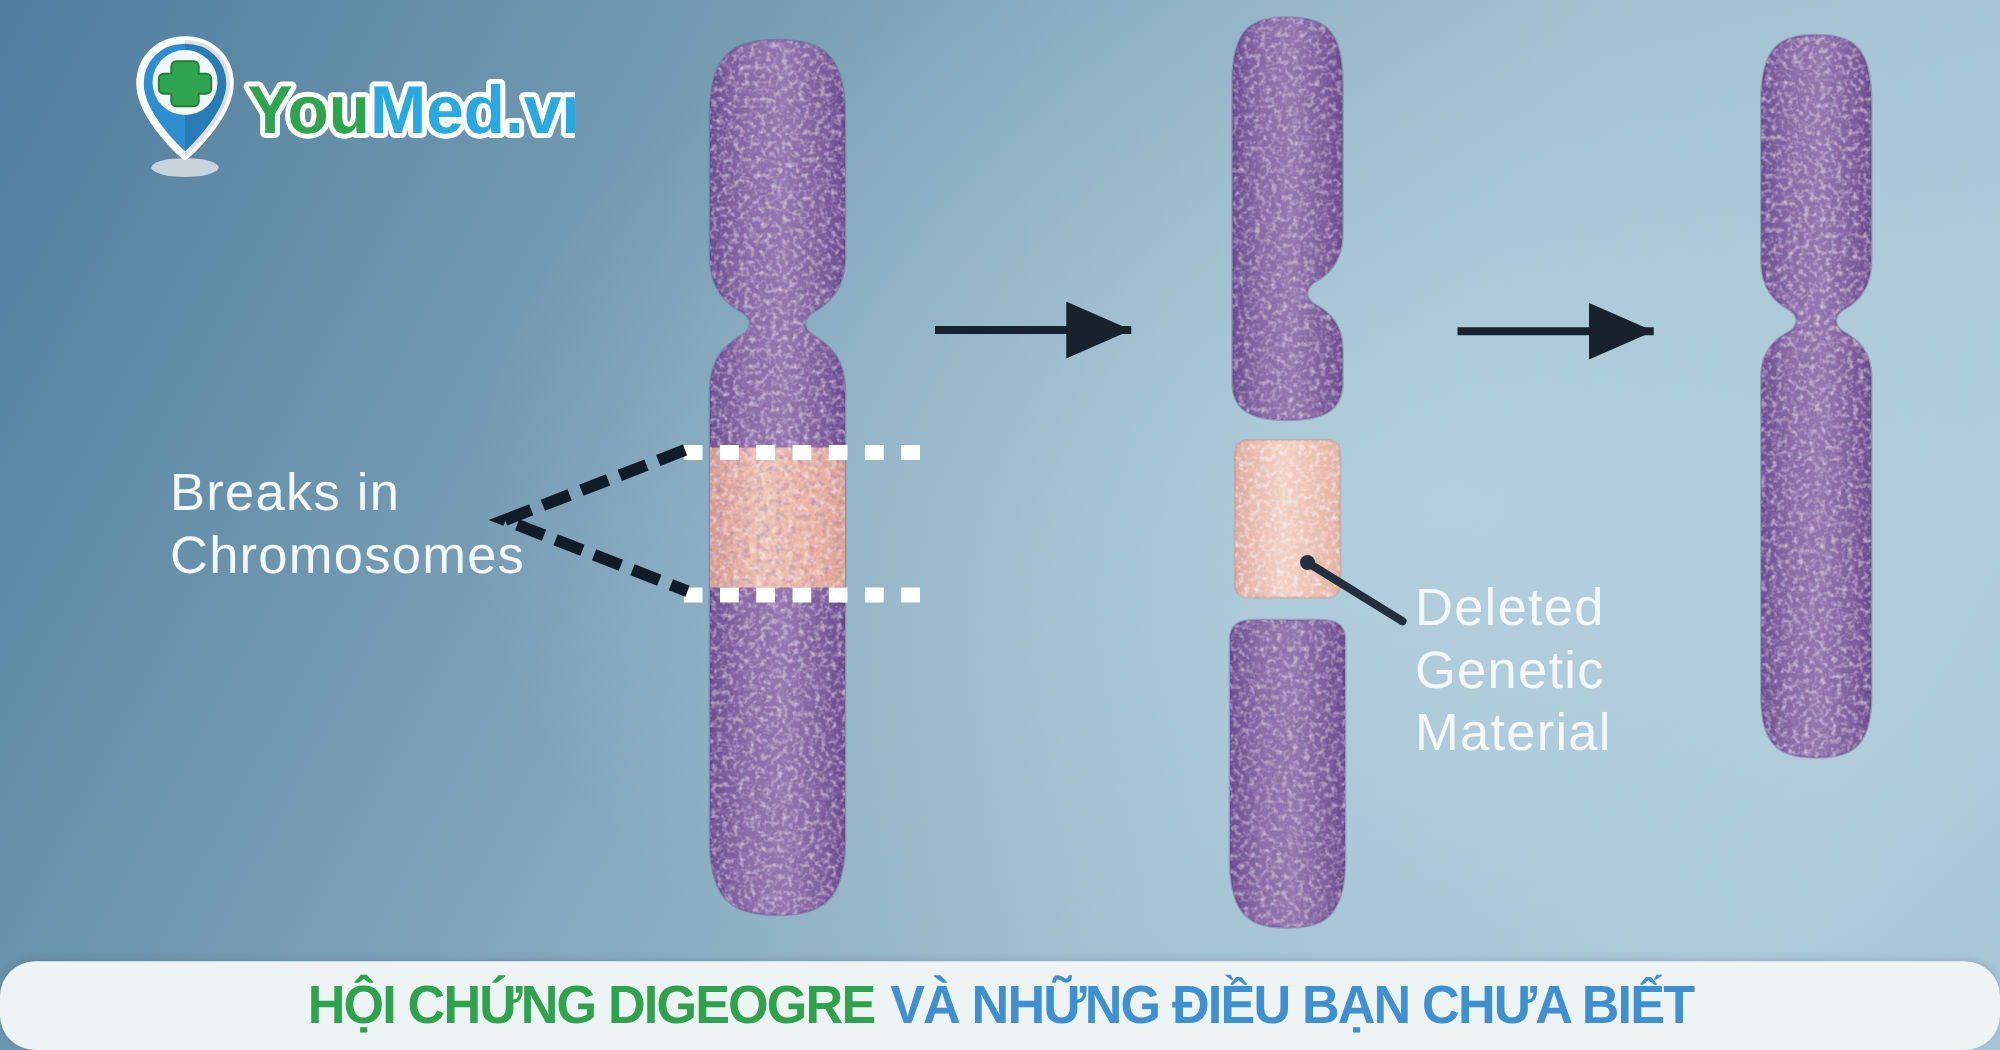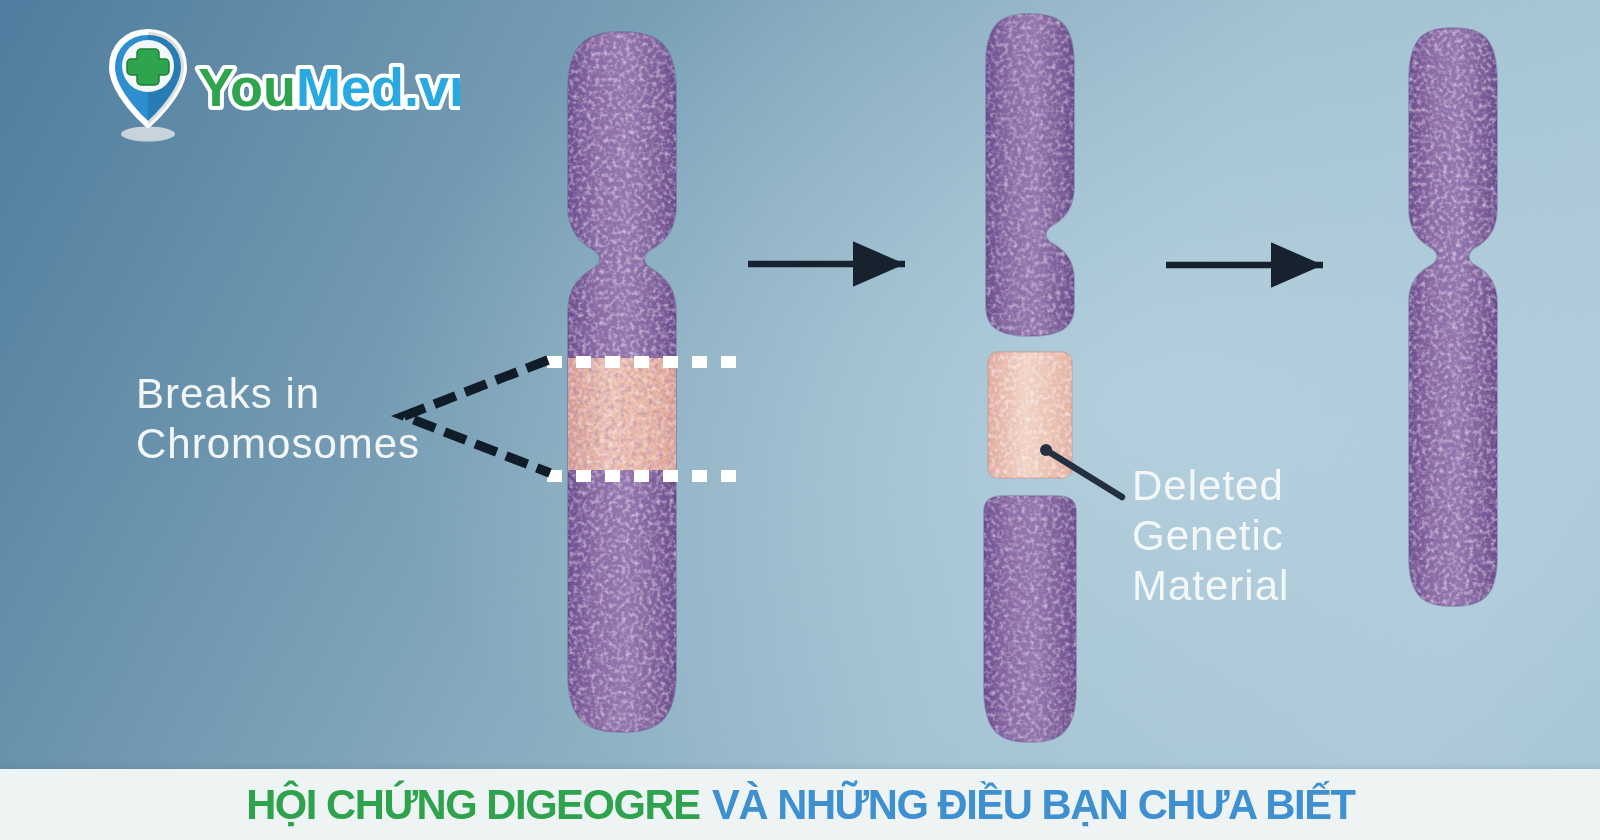--- a/index.html
+++ b/index.html
@@ -6,21 +6,21 @@
   body{width:1600px;height:840px;overflow:hidden;font-family:"Liberation Sans",sans-serif;}
   .stage{position:relative;width:1600px;height:840px;overflow:hidden;
     background:
       radial-gradient(1250px 820px at 72% 48%, rgba(196,220,232,.55), rgba(196,220,232,0) 62%),
       linear-gradient(118deg,#4e7d9f 0%,#6992ac 20%,#86aabe 42%,#9fbfd0 64%,#abc8d8 88%,#a5c4d5 100%);
   }
   .artwork{position:absolute;left:0;top:0;}
   .logo{position:absolute;left:100px;top:26px;}
   .caption-bar{position:absolute;left:0;bottom:0;width:1600px;height:71px;
     background:#eef4f4;box-shadow:0 -2px 5px rgba(40,60,75,.12);
-    display:flex;align-items:center;justify-content:center;}
+    display:flex;align-items:center;justify-content:center;border-radius:28px;}
   .caption-text{font-size:43px;font-weight:bold;letter-spacing:-1.5px;white-space:nowrap;
     transform:scaleX(.97);transform-origin:center;}
   .caption-highlight{color:#2ea24d;}
   .caption-rest{color:#3f90d1;margin-left:13px;}
   svg text{font-family:"Liberation Sans",sans-serif;}
   .anno{fill:#f3f7f8;font-size:42px;letter-spacing:1px;}
   .logo-text{font-size:54px;font-weight:bold;stroke:#ffffff;stroke-width:8px;
     paint-order:stroke;stroke-linejoin:round;letter-spacing:0px;}
 </style>
 </head>

